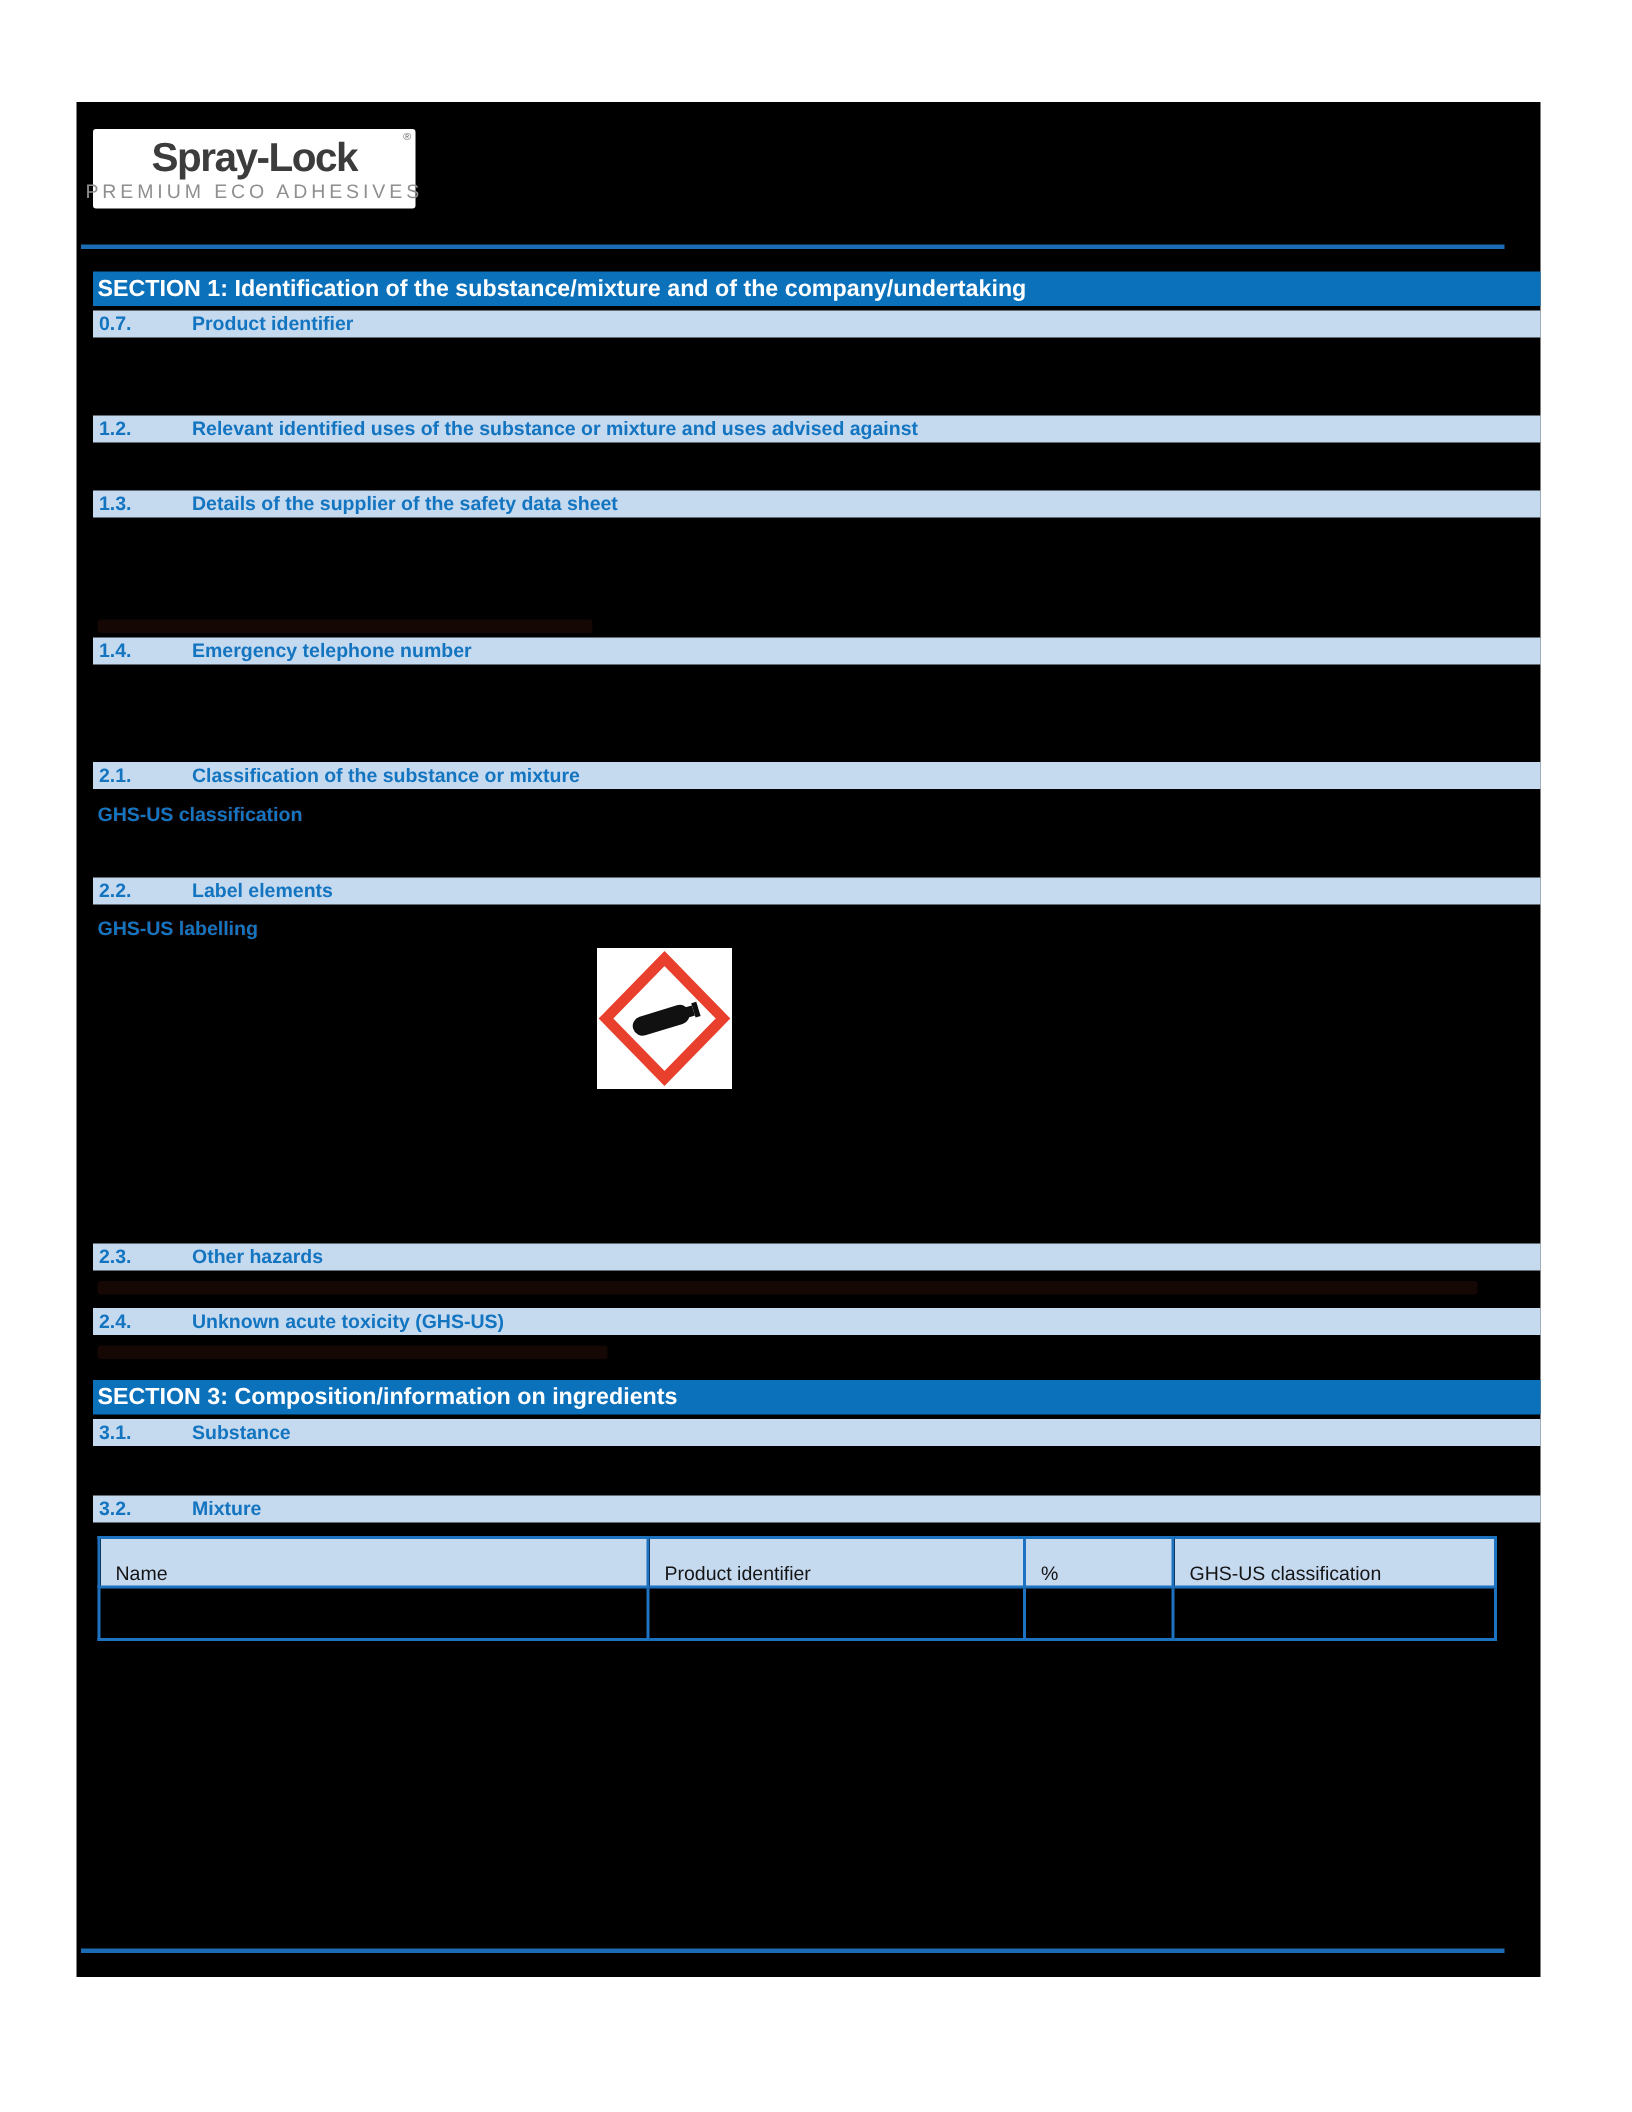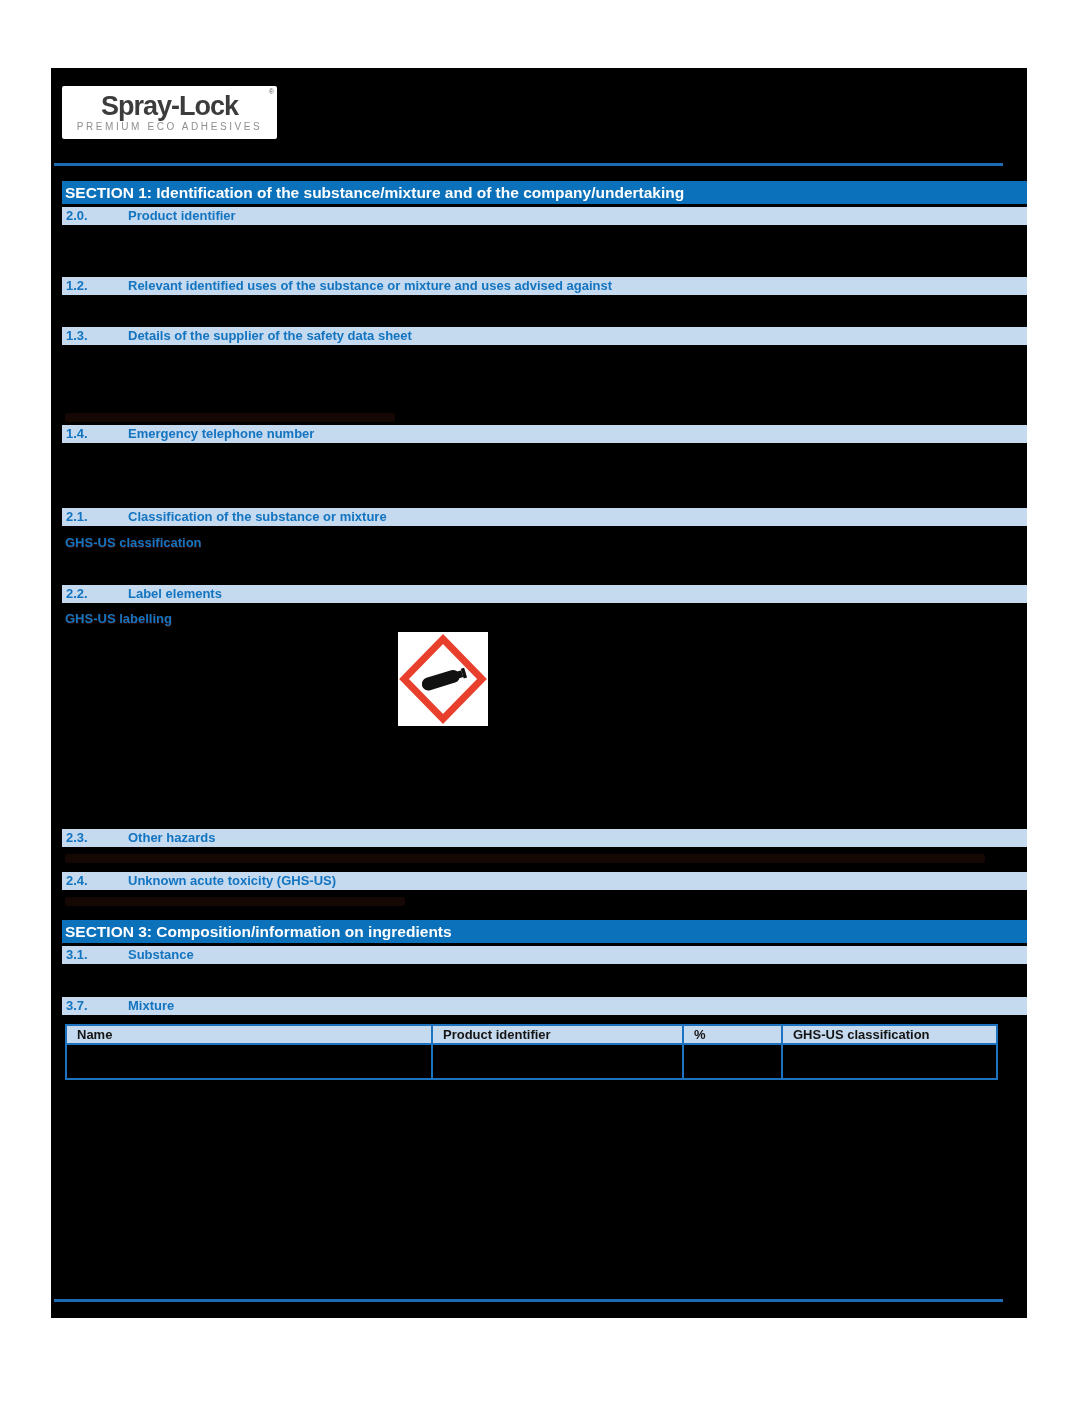--- a/index.html
+++ b/index.html
@@ -14,21 +14,21 @@
   *{margin:0;padding:0;box-sizing:border-box;}
   html,body{background:#ffffff;}
   body{font-family:"Liberation Sans", sans-serif;}
   .canvas{position:relative;width:1088px;height:1408px;background:#ffffff;overflow:hidden;}
   .page{position:absolute;left:51px;top:68px;width:976px;height:1250px;background:var(--page-bg);}
 
   
   .logo-box{position:absolute;left:11px;top:18px;width:215px;height:53px;background:#ffffff;border-radius:2px;display:flex;align-items:center;justify-content:center;gap:13px;padding:2px 4px;}
   .logo-text{display:flex;flex-direction:column;align-items:center;line-height:1;}
   .brand{font-size:27px;font-weight:bold;color:#3c3c3c;letter-spacing:-1px;}
-  .tagline{font-size:10px;color:#8f8f8f;letter-spacing:2.6px;margin-top:2px;white-space:nowrap;}
+  .tagline{font-size:13px;color:#8f8f8f;letter-spacing:2.6px;margin-top:2px;white-space:nowrap;}
   .reg-mark{position:absolute;right:3px;top:2px;font-size:7px;color:#666;}
 
   
   .rule{position:absolute;left:3px;width:949px;height:3px;background:var(--rule-line);}
   .rule.top{top:95px;}
   .rule.bottom{top:1231px;}
 
   
   .section-bar{position:absolute;left:11px;width:965px;height:23px;background:var(--section-bar);color:#ffffff;font-weight:bold;font-size:15.5px;line-height:23px;padding-left:3px;white-space:nowrap;overflow:hidden;}
 
@@ -43,21 +43,21 @@
   
   .ghost{position:absolute;height:9px;background:#2a0d05;opacity:0.5;border-radius:2px;}
 
   
   .pictogram{position:absolute;left:347px;top:564px;width:90px;height:94px;}
   .pictogram svg{display:block;width:100%;height:100%;}
 
   
   .ing-table{position:absolute;left:14px;top:956px;width:931px;border-collapse:collapse;table-layout:fixed;}
   .ing-table th,.ing-table td{border:2px solid var(--table-border);font-size:13px;}
-  .ing-table th{background:var(--row-bg);color:#141414;font-weight:bold;text-align:left;height:16px;padding:1px 0 1px 10px;white-space:nowrap;overflow:hidden;}
+  .ing-table th{background:var(--row-bg);color:#141414;font-weight:normal;text-align:left;height:16px;padding:15px 0 1px 10px;white-space:nowrap;overflow:hidden;}
   .ing-table td{background:#000000;height:35px;padding-left:10px;color:#dddddd;}
   .col-name{width:366px;}.col-pid{width:251px;}.col-pct{width:99px;}.col-ghs{width:215px;}
 </style>
 </head>
 <body>
 
 <div class="canvas">
   <div class="page">
 
     <div class="logo-box">
@@ -104,21 +104,21 @@
             <circle cx="12" cy="38" r="2.4"></circle>
         </g>
       </svg>
       <span class="reg-mark">®</span>
     </div>
 
     <div class="rule top"></div>
 
     <div class="section-bar" style="top:113px;">SECTION 1: Identification of the substance/mixture and of the company/undertaking</div>
     <div class="subrow" style="top:139px;">
-      <span class="num">2.0.</span>
+      <span class="num">0.7.</span>
       <span class="lbl">Product identifier</span>
     </div>
     <div class="subrow" style="top:209px;padding-left:12px;">
       <span class="num">1.2.</span>
       <span class="lbl">Relevant identified uses of the substance or mixture and uses advised against</span>
     </div>
     <div class="subrow" style="top:259px;">
       <span class="num">1.3.</span>
       <span class="lbl">Details of the supplier of the safety data sheet</span>
     </div>
@@ -161,21 +161,21 @@
       <span class="num">2.4.</span>
       <span class="lbl">Unknown acute toxicity (GHS-US)</span>
     </div>
 
     <div class="section-bar" style="top:852px;">SECTION 3: Composition/information on ingredients</div>
     <div class="subrow" style="top:878px;">
       <span class="num">3.1.</span>
       <span class="lbl">Substance</span>
     </div>
     <div class="subrow" style="top:929px;">
-      <span class="num">3.7.</span>
+      <span class="num">3.2.</span>
       <span class="lbl">Mixture</span>
     </div>
 
     <table class="ing-table">
       <colgroup>
         <col class="col-name">
           <col class="col-pid">
           <col class="col-pct">
           <col class="col-ghs">
       </colgroup>

